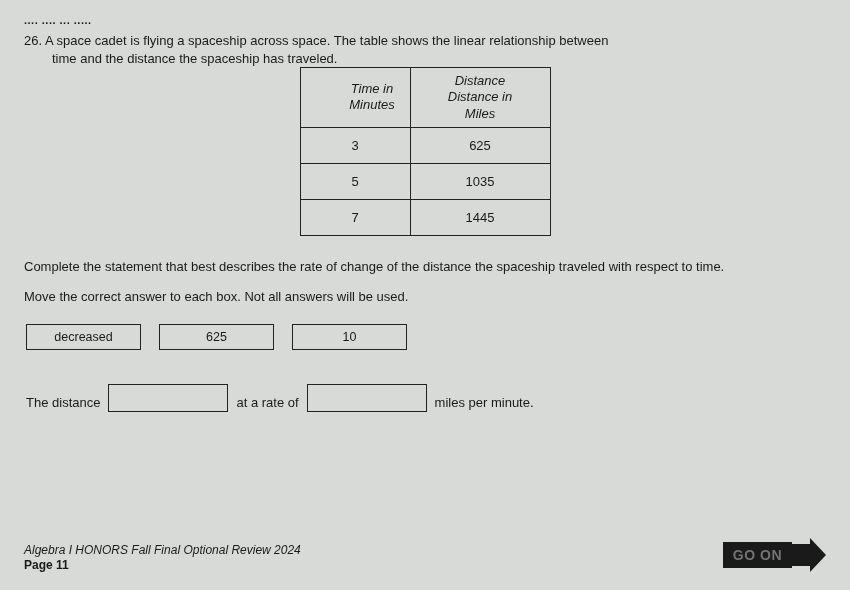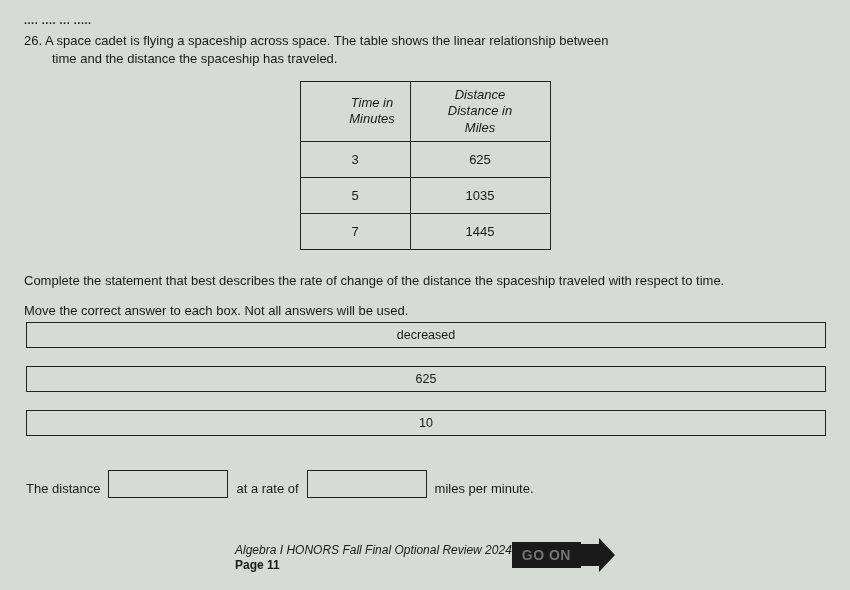--- a/index.html
+++ b/index.html
@@ -14,21 +14,20 @@
     }
     .header-fragment {
       font-size: 11px;
       font-weight: bold;
       letter-spacing: 0.5px;
       margin-bottom: 6px;
     }
     .question {
       font-size: 13px;
       line-height: 1.35;
-      margin-bottom: 14px;
     }
     .qnum { display: inline; }
     .qtext { display: inline; }
     .qindent { padding-left: 28px; display: block; }
     .table-wrap {
       display: flex;
       justify-content: center;
       margin-bottom: 22px;
     }
     table.data {
@@ -51,28 +50,27 @@
     table.data td {
       height: 36px;
     }
     .instruction {
       font-size: 13px;
       line-height: 1.35;
       margin-bottom: 14px;
     }
     .move-instr {
       font-size: 13px;
-      margin-bottom: 4px;
+      margin-bottom: 20px;
     }
     .answer-bank {
       display: flex;
       gap: 18px;
       margin-bottom: 34px;
       padding-left: 2px;
-      flex-direction: column;
     }
     .tile {
       border: 1.5px solid #222;
       min-width: 115px;
       height: 26px;
       display: flex;
       align-items: center;
       justify-content: center;
       font-size: 12.5px;
       background: #d8dad7;
@@ -91,21 +89,21 @@
       height: 28px;
       background: #d8dad7;
       margin-bottom: -2px;
     }
     .footer {
       position: absolute;
       bottom: 18px;
       left: 24px;
       right: 24px;
       display: flex;
-      justify-content: center;
+      justify-content: space-between;
       align-items: flex-end;
     }
     .footer-left {
       font-size: 12px;
     }
     .footer-left .course { font-style: italic; }
     .footer-left .page { font-weight: bold; margin-top: 1px; }
     .go-on {
       display: flex;
       align-items: center;

